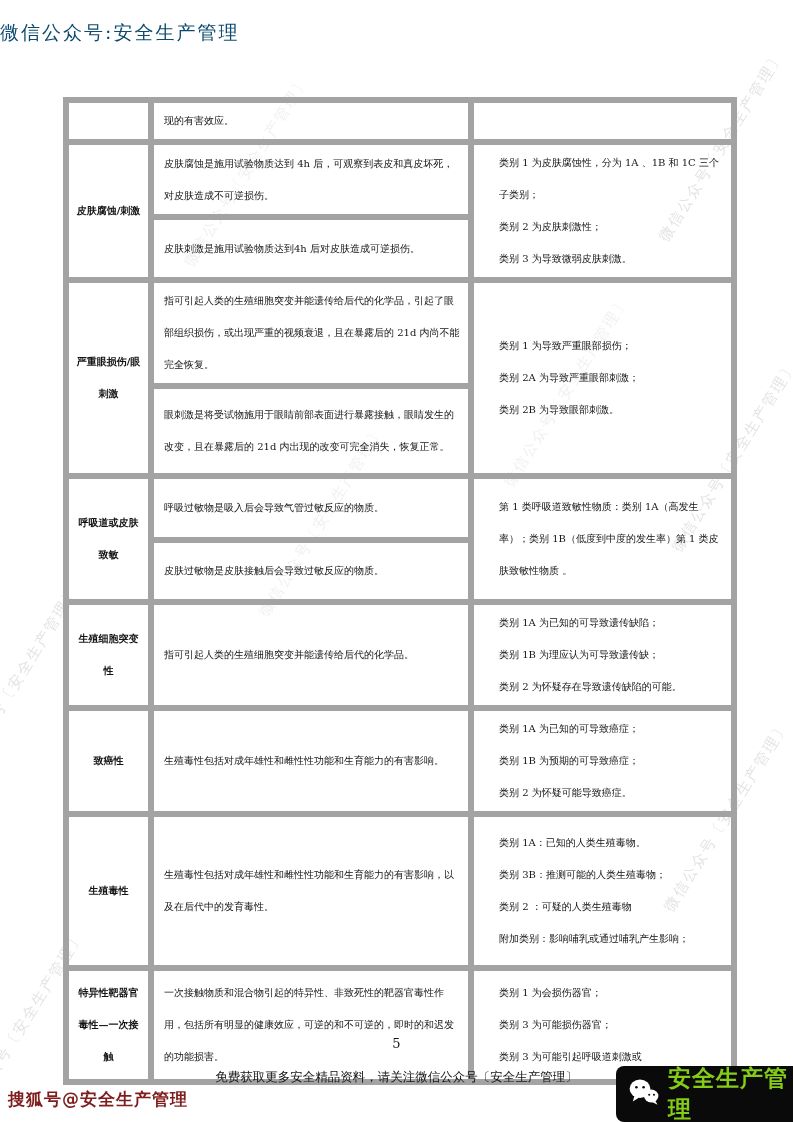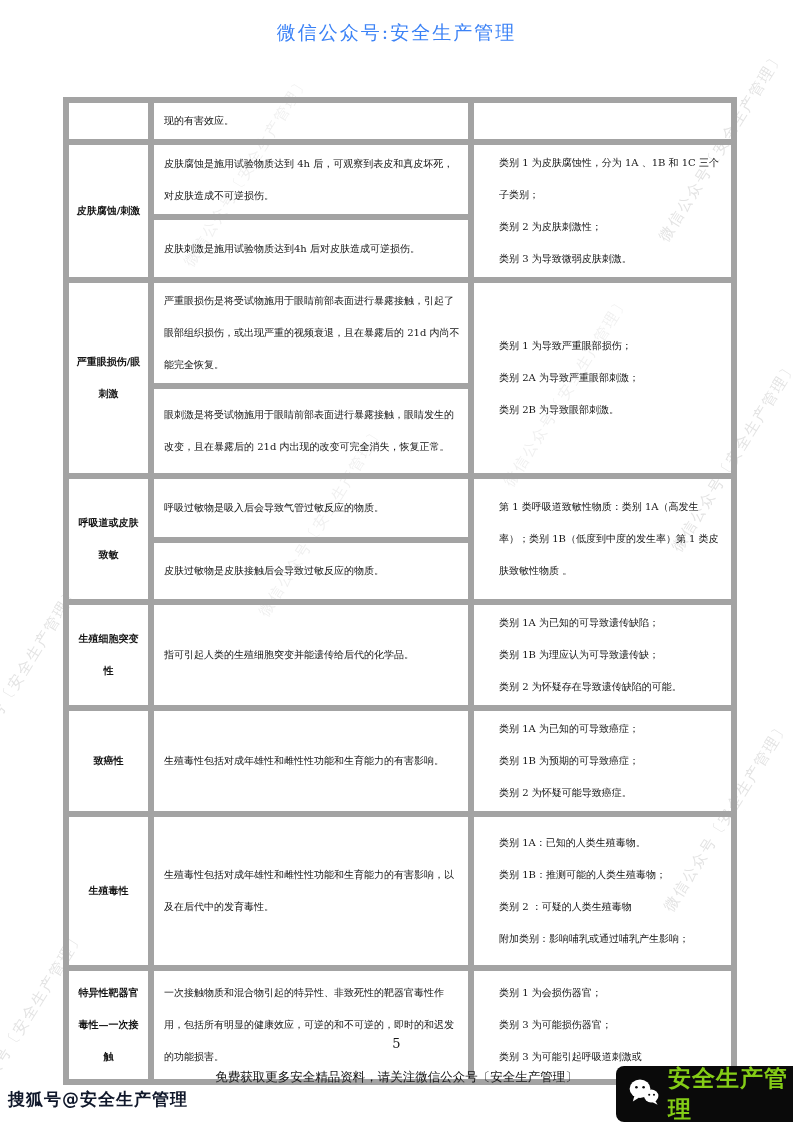--- a/index.html
+++ b/index.html
@@ -1,20 +1,20 @@
 <!DOCTYPE html>
 <html><head>
 <meta charset="utf-8">
 <style>
   html,body{margin:0;padding:0;background:#888;}
   .page{position:relative;width:793px;height:1122px;background:#ffffff;overflow:hidden;
         font-family:"DejaVu Serif","Liberation Serif",serif;color:#141414;}
   
-  .top-watermark{position:absolute;left:0;right:0;top:20px;text-align:center;
-        color:#3b82f6;font-size:19px;letter-spacing:2px;z-index:1;}
+  .top-watermark{position:absolute;left:0;right:0;top:20px;
+        color:#0c4a6e;font-size:19px;letter-spacing:2px;z-index:1;}
   .wm{position:absolute;color:#e3e3e3;font-size:15px;white-space:nowrap;
         transform:rotate(-58deg);transform-origin:left top;z-index:1;letter-spacing:2px;}
   .wm-faint{color:#f0f0f0;}
   
   table.hazards{position:absolute;left:63px;top:97px;width:668px;z-index:2;
         border-collapse:collapse;table-layout:fixed;}
   table.hazards td{border:6px solid #a3a3a3;font-size:10px;line-height:32px;
         vertical-align:middle;background:transparent;word-break:break-all;margin-left:48px;}
   table.hazards{border-top:2px solid #2e2e2e;}
   td.cat{text-align:center;padding:0 5px;line-height:30px;font-weight:bold;}
@@ -22,21 +22,21 @@
   td.cls{padding:2px 6px 2px 25px;}
   td.first-desc{vertical-align:top;line-height:26px;padding-top:2px;}
   .cls-line{margin:0;}
   
   .page-number{position:absolute;left:0;right:0;top:1036px;text-align:center;
         font-size:13px;z-index:2;}
   .footer-note{position:absolute;left:0;right:0;top:1069px;text-align:center;
         font-size:12.5px;z-index:2;}
   .sohu{position:absolute;left:8px;top:1088px;z-index:3;
         font-family:"DejaVu Sans","Liberation Sans",sans-serif;
-        font-weight:bold;font-size:17px;letter-spacing:1px;color:#0f172a;}
+        font-weight:bold;font-size:17px;letter-spacing:1px;color:#7f1d1d;}
   .banner{position:absolute;left:616px;top:1066px;width:177px;height:56px;
         background:#0a0a0a;border-radius:8px 0 0 8px;display:flex;align-items:center;
         gap:8px;padding-left:12px;box-sizing:border-box;z-index:3;}
   .banner .brand-name{color:#84cc16;font-family:"DejaVu Sans","Liberation Sans",sans-serif;
         font-weight:bold;font-size:23px;letter-spacing:1px;}
   .banner svg{flex:0 0 auto;}
 </style>
 </head>
 <body>
 
@@ -74,21 +74,21 @@
         <div class="cls-line">类别 2 为皮肤刺激性；</div>
         <div class="cls-line">类别 3 为导致微弱皮肤刺激。</div>
       </td>
     </tr>
     <tr style="height:62px">
       <td class="desc">皮肤刺激是施用试验物质达到4h 后对皮肤造成可逆损伤。</td>
     </tr>
 
     <tr style="height:96px">
       <td class="cat" rowspan="2">严重眼损伤/眼刺激</td>
-      <td class="desc">严重眼损伤是将受试物施用于眼睛前部表面进行暴露接触，引起了眼部组织损伤，或出现严重的视频衰退，且在暴露后的 21d 内尚不能完全恢复。</td>
+      <td class="desc">指可引起人类的生殖细胞突变并能遗传给后代的化学品，引起了眼部组织损伤，或出现严重的视频衰退，且在暴露后的 21d 内尚不能完全恢复。</td>
       <td class="cls" rowspan="2">
         <div class="cls-line">类别 1 为导致严重眼部损伤；</div>
         <div class="cls-line">类别 2A 为导致严重眼部刺激；</div>
         <div class="cls-line">类别 2B 为导致眼部刺激。</div>
       </td>
     </tr>
     <tr style="height:90px">
       <td class="desc">眼刺激是将受试物施用于眼睛前部表面进行暴露接触，眼睛发生的改变，且在暴露后的 21d 内出现的改变可完全消失，恢复正常。</td>
     </tr>
 
@@ -121,21 +121,21 @@
         <div class="cls-line">类别 1B 为预期的可导致癌症；</div>
         <div class="cls-line">类别 2 为怀疑可能导致癌症。</div>
       </td>
     </tr>
 
     <tr style="height:154px">
       <td class="cat">生殖毒性</td>
       <td class="desc">生殖毒性包括对成年雄性和雌性性功能和生育能力的有害影响，以及在后代中的发育毒性。</td>
       <td class="cls">
         <div class="cls-line">类别 1A：已知的人类生殖毒物。</div>
-        <div class="cls-line">类别 1B：推测可能的人类生殖毒物；</div>
+        <div class="cls-line">类别 3B：推测可能的人类生殖毒物；</div>
         <div class="cls-line">类别 2 ：可疑的人类生殖毒物</div>
         <div class="cls-line">附加类别：影响哺乳或通过哺乳产生影响；</div>
       </td>
     </tr>
 
     <tr style="height:114px">
       <td class="cat">特异性靶器官毒性—一次接触</td>
       <td class="desc">一次接触物质和混合物引起的特异性、非致死性的靶器官毒性作用，包括所有明显的健康效应，可逆的和不可逆的，即时的和迟发的功能损害。</td>
       <td class="cls">
         <div class="cls-line">类别 1 为会损伤器官；</div>

